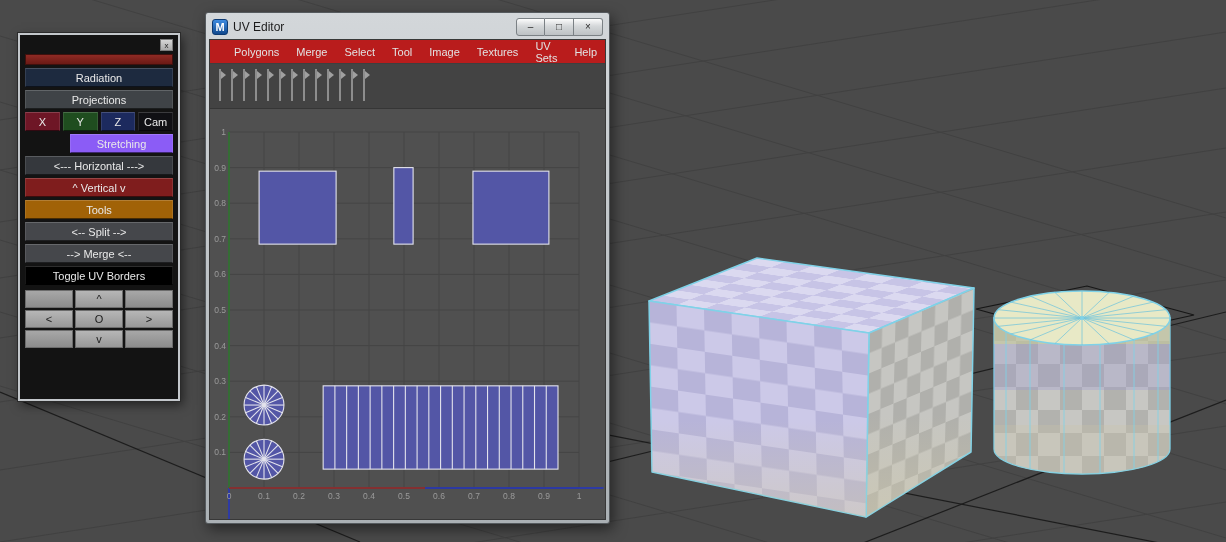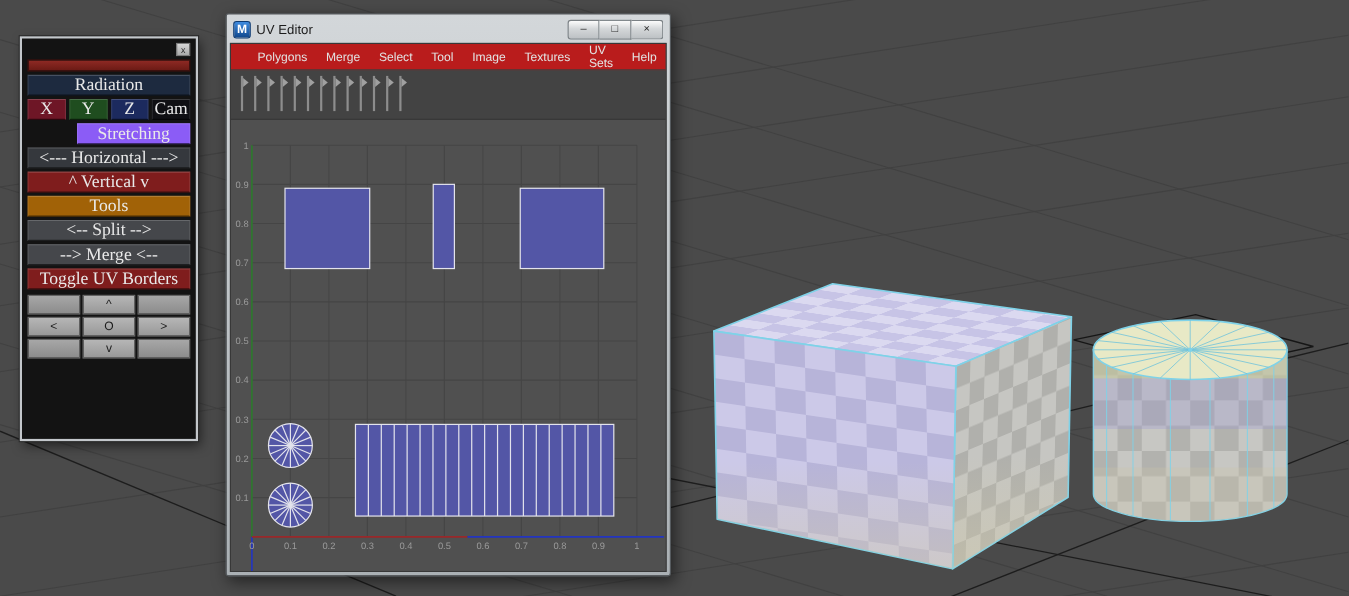--- a/index.html
+++ b/index.html
@@ -12,23 +12,23 @@
 
   
   .palette{position:absolute;left:18px;top:33px;width:162px;height:368px;z-index:3;
     background:#131313;border:2px solid #c3c7cb;box-shadow:0 0 0 1px #2b2b2b,3px 4px 10px rgba(0,0,0,.55);
     padding:4px 5px 5px;}
   .palette-titlebar{height:13px;position:relative;margin-bottom:2px;}
   .palette-close{position:absolute;right:0;top:0;width:13px;height:12px;background:linear-gradient(#d6d6d6,#aaaaaa);
     border:1px solid #7c7c7c;font-size:8px;line-height:9px;text-align:center;color:#222;padding:0;cursor:default;}
   .p-rows{display:flex;flex-direction:column;gap:3px;}
   .p-bar{height:11px;background:linear-gradient(#8f2a24,#6b1a15);border:1px solid #40100d;}
-  .p-btn{height:19px;color:#e9e9e9;font-size:16px;display:flex;align-items:center;justify-content:center;
+  .p-btn{height:19px;color:#e9e9e9;font-size:11px;display:flex;align-items:center;justify-content:center;
     border:1px solid rgba(255,255,255,.10);border-top-color:rgba(255,255,255,.18);border-bottom-color:rgba(0,0,0,.55);
-    white-space:nowrap;cursor:default;font-family:Liberation Serif, serif;}
+    white-space:nowrap;cursor:default;}
   .p-axisrow{display:flex;gap:3px;}
   .p-axisrow .p-btn{flex:1;}
   .p-pad{display:grid;grid-template-columns:1fr 1fr 1fr;gap:2px;margin-top:2px;}
   .pad-btn{height:18px;background:linear-gradient(#b6b6b6,#989898);color:#1b1b1b;font-size:11px;
     display:flex;align-items:center;justify-content:center;border:1px solid #6c6c6c;cursor:default;}
   .pad-btn.blank{background:linear-gradient(#a7a7a7,#8c8c8c);}
 
   
   .uvwin{position:absolute;left:205px;top:12px;width:405px;height:512px;z-index:2;
     background:linear-gradient(#d3d7da,#aab0b4);border:1px solid #555a5e;border-radius:3px;
@@ -171,33 +171,34 @@
   </g>
 </svg>
 
 <div class="palette">
   <div class="palette-titlebar">
     <button class="palette-close">x</button>
   </div>
   <div class="p-rows">
       <div class="p-bar"></div>
       <div class="p-btn" style="background: rgb(29, 42, 63);">Radiation</div>
+      <div class="p-btn" style="background: rgb(63, 67, 71);">Projections</div>
       <div class="p-axisrow">
         <div class="p-btn" style="background: rgb(110, 22, 38);">X</div>
         <div class="p-btn" style="background: rgb(31, 77, 31);">Y</div>
         <div class="p-btn" style="background: rgb(28, 42, 94);">Z</div>
         <div class="p-btn" style="background: rgb(16, 16, 20);">Cam</div>
       </div>
       <div class="p-btn" style="background: #8b5cf6; margin-left: 45px;">Stretching</div>
       <div class="p-btn" style="background: rgb(53, 56, 61); text-align: right;">&lt;--- Horizontal ---&gt;</div>
       <div class="p-btn" style="background: #7f1d1d;">^ Vertical v</div>
       <div class="p-btn" style="background: #a16207;">Tools</div>
       <div class="p-btn" style="background: rgb(69, 71, 75);">&lt;-- Split --&gt;</div>
       <div class="p-btn" style="background: rgb(69, 71, 75);">--&gt; Merge &lt;--</div>
-      <div class="p-btn" style="background: #7f1d1d;">Toggle UV Borders</div>
+      <div class="p-btn" style="background: #000000;">Toggle UV Borders</div>
       <div class="p-pad">
         <div class="pad-btn blank"></div>
         <div class="pad-btn">^</div>
         <div class="pad-btn blank"></div>
         <div class="pad-btn">&lt;</div>
         <div class="pad-btn">O</div>
         <div class="pad-btn">&gt;</div>
         <div class="pad-btn blank"></div>
         <div class="pad-btn">v</div>
         <div class="pad-btn blank"></div>

